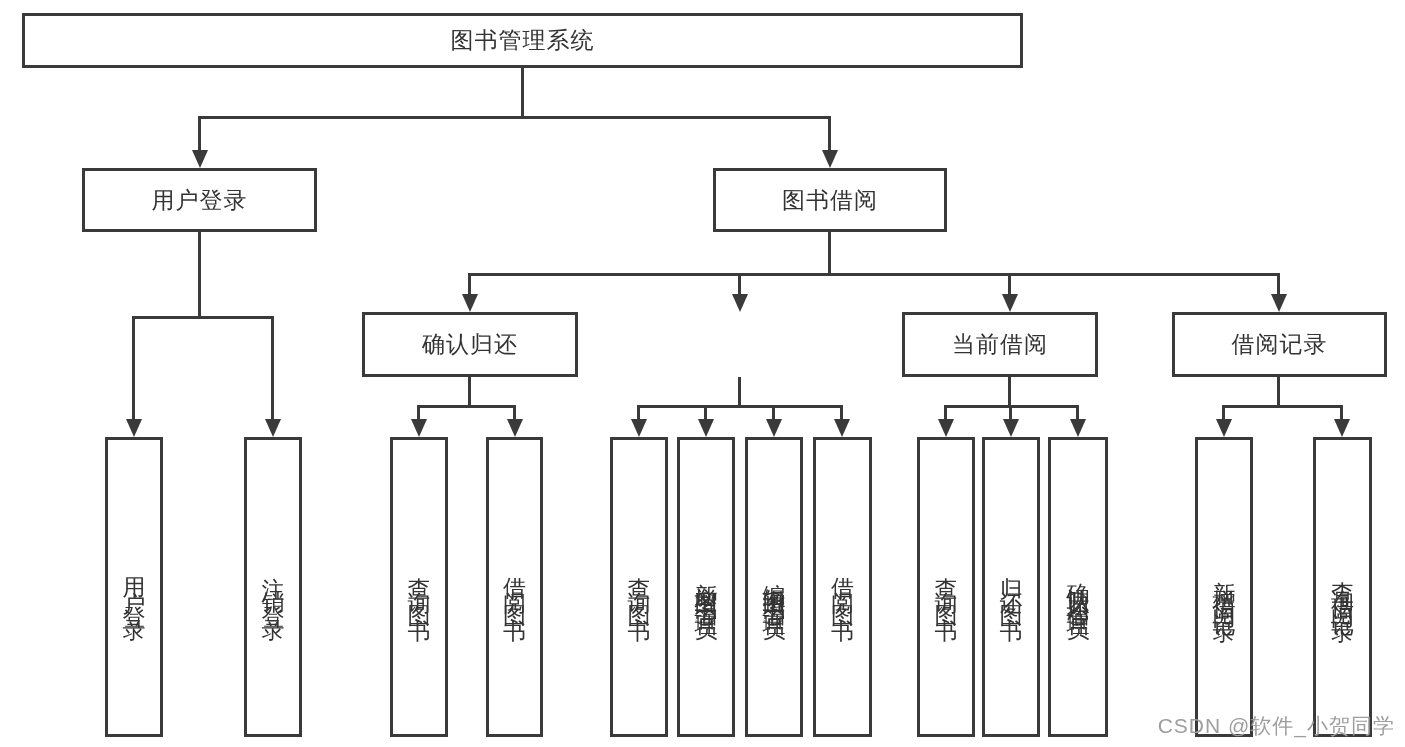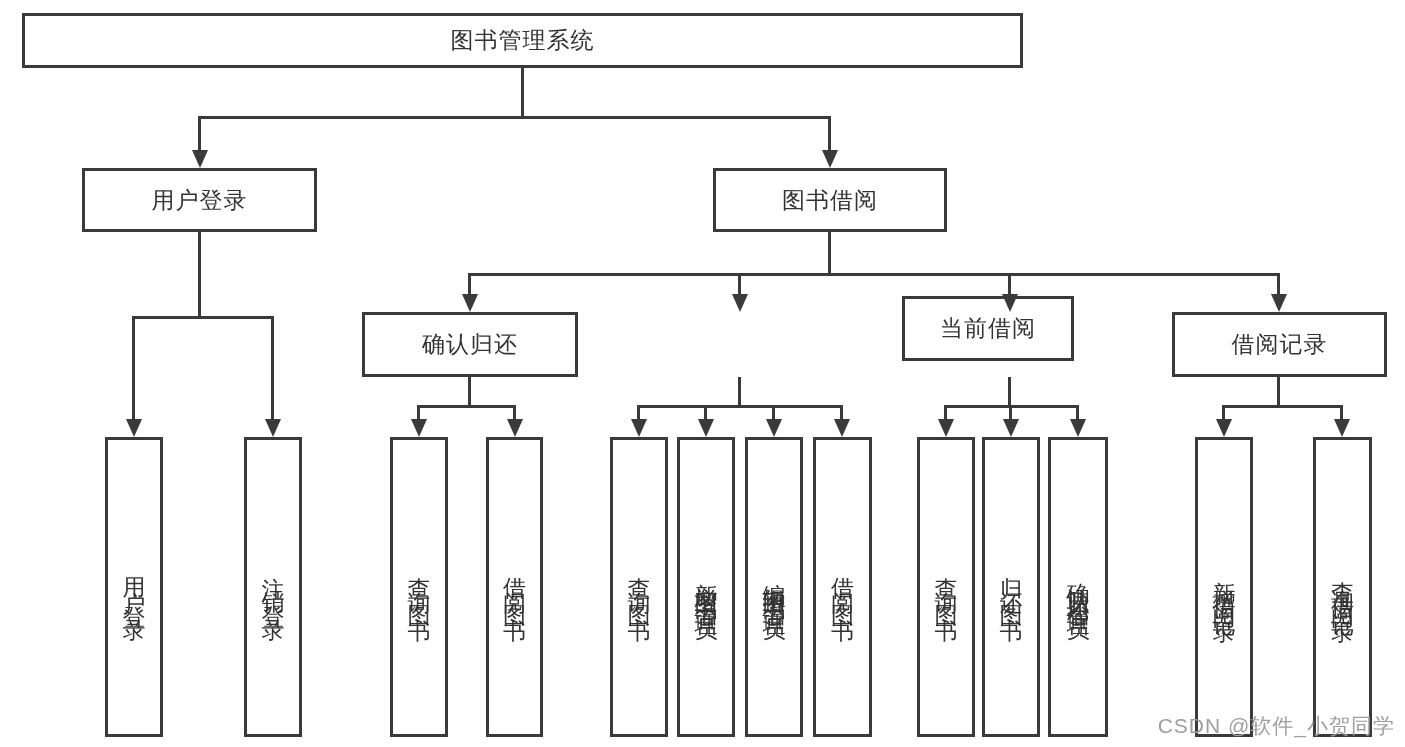--- a/index.html
+++ b/index.html
@@ -49,21 +49,21 @@
   <div class="box" style="left:82px;top:168px;width:235px;height:64px">
     <span>用户登录</span>
   </div>
   <div class="box" style="left:713px;top:168px;width:234px;height:64px">
     <span>图书借阅</span>
   </div>
 
   <div class="box" style="left:362px;top:312px;width:216px;height:65px">
     <span>确认归还</span>
   </div>
-  <div class="box" style="left:902px;top:296px;width:172px;height:65px">
+  <div class="box" style="left:902px;top:312px;width:196px;height:65px">
     <span>当前借阅</span>
   </div>
   <div class="box" style="left:1172px;top:312px;width:215px;height:65px">
     <span>借阅记录</span>
   </div>
 
   <div class="vbox ls4" style="left:105px;top:437px;width:58px;height:300px">
     <span>用户登录</span>
   </div>
   <div class="vbox ls4" style="left:244px;top:437px;width:58px;height:300px">

